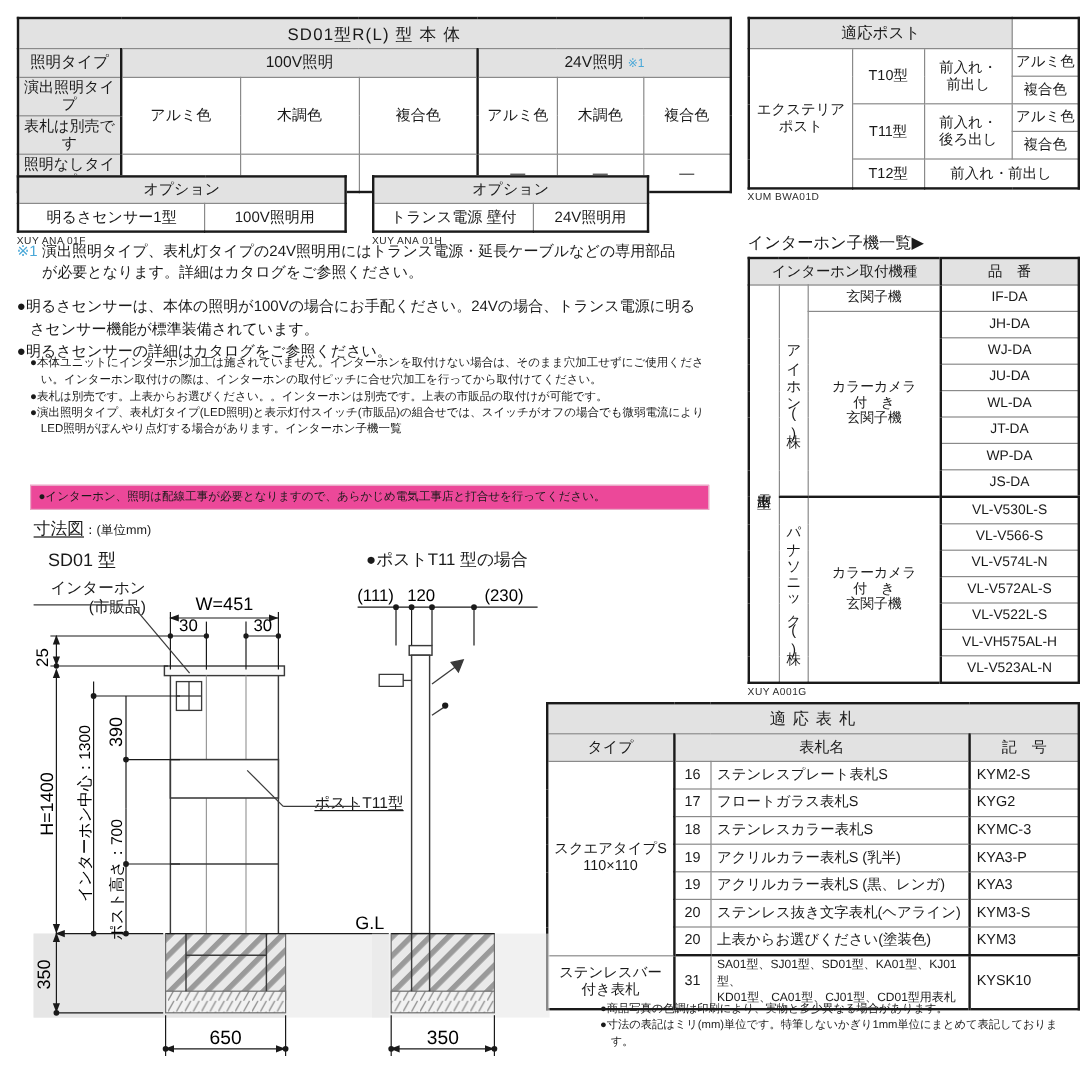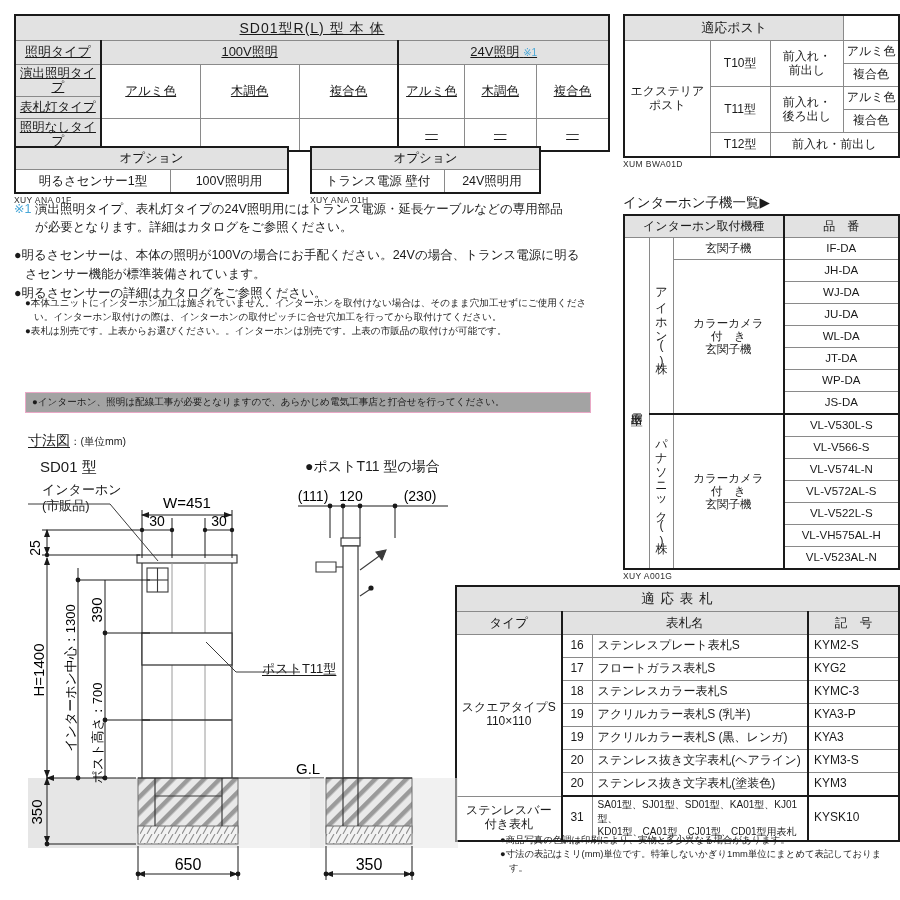--- a/index.html
+++ b/index.html
@@ -29,21 +29,21 @@
   .thickR{border-right:2px solid #1a1a1a !important;}
   .thickL{border-left:2px solid #1a1a1a !important;}
   .thickB{border-bottom:2px solid #1a1a1a !important;margin-left:13px;}
   .thickT{border-top:2px solid #1a1a1a !important;}
 
   .code{font-size:8.5px;letter-spacing:.4px;color:#2b2b2b;margin-top:1px;
         font-family:"Liberation Sans",sans-serif;}
 
   
   #main-table{left:14px;top:14px;width:596px;}
-  #main-table table{width:596px;text-decoration:underline;}
+  #main-table table{width:596px;}
   #main-table .title{font-size:14px;height:22px;letter-spacing:1px;}
   #main-table .sub{font-size:13px;height:21px;}
   #main-table .rowlbl{font-size:12.5px;height:19px;}
   #main-table .cell{font-size:12.5px;}
 
   
   .opt table{}
   .opt .ohdr{font-size:12.5px;height:19px;}
   .opt .ocell{font-size:12.5px;height:20px;white-space:nowrap;}
   #opt1{left:14px;top:146px;}
@@ -51,21 +51,21 @@
 
   
   #note-star{left:14px;top:200px;width:560px;font-size:12.5px;line-height:1.45;}
   #note-star .star{color:#4aa8d8;}
   #note-star .ind{display:block;padding-left:21px;text-indent:-21px;}
   #note-bullets{left:14px;top:246px;width:570px;font-size:12.5px;line-height:1.5;}
   #note-bullets .ind{display:block;padding-left:11px;text-indent:-11px;}
 
   #note-small{left:25px;top:296px;width:580px;font-size:9.6px;line-height:1.42;}
   #note-small .ind{display:block;padding-left:9px;text-indent:-9px;margin-bottom:.5px;}
-  #note-pink{left:25px;top:392px;width:566px;background:#a3a3a3;border:1px solid #e9a8c6;
+  #note-pink{left:25px;top:404px;width:566px;background:#ec4899;border:1px solid #e9a8c6;
              font-size:9.6px;padding:3px 6px;box-sizing:border-box;}
 
   
   #post-table{left:623px;top:14px;}
   #post-table .title{font-size:13px;height:21px;}
   #post-table td{font-size:12px;}
   .vcellbig{font-size:12px;line-height:1.25;}
 
   
   #ic-head{left:623px;top:194px;font-size:13.5px;}
@@ -86,21 +86,21 @@
   #footnotes{left:500px;top:833px;width:400px;font-size:9.4px;line-height:1.5;}
   #footnotes .ind{display:block;padding-left:9px;text-indent:-9px;}
   .red{color:#d81f2a;}
 
   
   #dim-title{left:28px;top:432px;font-size:14px;}
   #dim-title u{text-underline-offset:2px;}
   #dim-unit{font-size:10.5px;}
   #sd-label{left:40px;top:458px;font-size:15px;}
   #post-case-label{left:305px;top:458px;font-size:14px;}
-  #ih-label{left:42px;top:482px;font-size:13px;line-height:1.25;text-align:left;}
+  #ih-label{left:42px;top:482px;font-size:13px;line-height:1.25;text-align:right;}
   #post-t11-note{left:262px;top:660px;font-size:13px;}
   #post-t11-note u{text-underline-offset:2px;}
 
   svg{display:block;}
 </style>
 </head>
 <body>
 
 <div class="abs" id="main-table">
   <table class="g outer">
@@ -119,21 +119,21 @@
     <tr>
       <td class="hdr rowlbl thickR">演出照明タイプ</td>
       <td class="cell" rowspan="2" style="width:104px;">アルミ色</td>
       <td class="cell" rowspan="2" style="width:104px;">木調色</td>
       <td class="cell thickR" rowspan="2" style="width:104px;">複合色</td>
       <td class="cell" rowspan="2" style="width:66px;">アルミ色</td>
       <td class="cell" rowspan="2" style="width:74px;">木調色</td>
       <td class="cell" rowspan="2" style="width:74px;">複合色</td>
     </tr>
     <tr>
-      <td class="hdr rowlbl thickR">表札灯タイプ</td>
+      <td class="hdr rowlbl thickR">表札は別売です</td>
     </tr>
     <tr>
       <td class="hdr rowlbl thickR">照明なしタイプ</td>
       <td class="cell" style="height:19px;"></td>
       <td class="cell"></td>
       <td class="cell thickR"></td>
       <td class="cell">—</td>
       <td class="cell">—</td>
       <td class="cell">—</td>
     </tr>
@@ -180,20 +180,21 @@
 </div>
 
 <div class="abs" id="note-bullets">
   <span class="ind">●<span>明るさセンサーは、本体の照明が100Vの場合にお手配ください。24Vの場合、トランス電源に明るさセンサー機能が標準装備されています。</span></span>
   <span class="ind">●<span>明るさセンサーの詳細はカタログをご参照ください。</span></span>
 </div>
 
 <div class="abs" id="note-small">
   <span class="ind">●<span>本体ユニットにインターホン加工は施されていません。インターホンを取付けない場合は、そのまま穴加工せずにご使用ください。インターホン取付けの際は、インターホンの取付ピッチに合せ穴加工を行ってから取付けてください。</span></span>
   <span class="ind">●<span>表札は別売です。上表からお選びください。。インターホンは別売です。上表の市販品の取付けが可能です。</span></span>
+  <span class="ind">●<span>演出照明タイプ、表札灯タイプ(LED照明)と表示灯付スイッチ(市販品)の組合せでは、スイッチがオフの場合でも微弱電流によりLED照明がぼんやり点灯する場合があります。インターホン子機一覧</span></span>
 </div>
 
 <div class="abs" id="note-pink">
   ●<span>インターホン、照明は配線工事が必要となりますので、あらかじめ電気工事店と打合せを行ってください。</span>
 </div>
 
 <div class="abs" id="post-table">
   <table class="g outer">
     <tbody>
         <tr>
@@ -339,21 +340,21 @@
       <td class="lft thickR">アクリルカラー表札S (黒、レンガ)</td>
       <td class="lft">KYA3</td>
     </tr>
     <tr>
       <td style="height:20px;">20</td>
       <td class="lft thickR">ステンレス抜き文字表札(ヘアライン)</td>
       <td class="lft">KYM3-S</td>
     </tr>
     <tr>
       <td class="thickB" style="height:20px;">20</td>
-      <td class="lft thickR thickB">ステンレス抜き文字表札(塗装色)</td>
+      <td class="lft thickR thickB">上表からお選びください(塗装色)</td>
       <td class="lft thickB">KYM3</td>
     </tr>
     <tr>
       <td class="thickR vcellbig" style="height:38px;">
         <span>ステンレスバー</span><br>
         <span>付き表札</span>
       </td>
       <td>31</td>
       <td class="lft thickR" style="font-size:10px;line-height:1.35;">
         <span>SA01型、SJ01型、SD01型、KA01型、KJ01型、</span><br>

